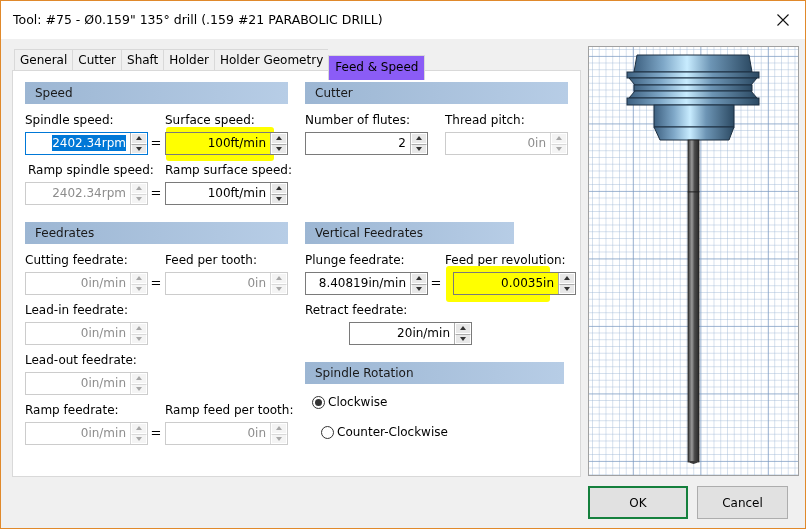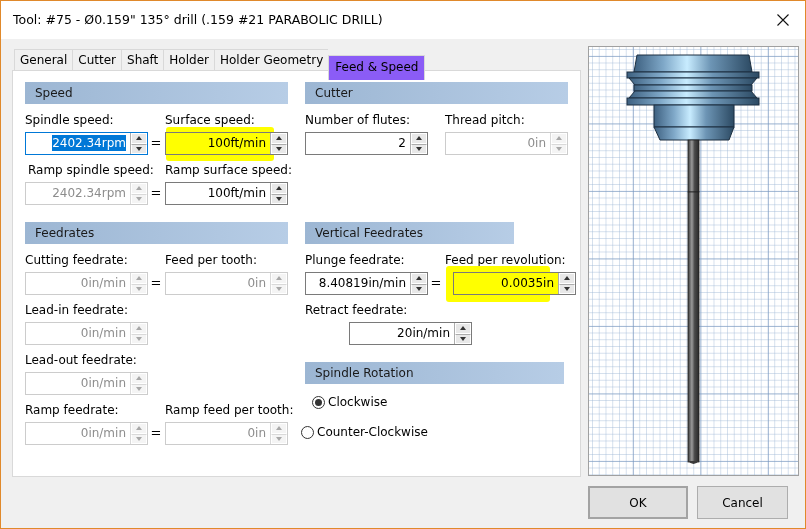--- a/index.html
+++ b/index.html
@@ -79,21 +79,21 @@
     background-size: 67.5px 67.5px, 67.5px 67.5px, 6.75px 6.75px, 6.75px 6.75px;
     background-position: 44px 9px, 44px 9px, 3px 2px, 3px 2px;
     overflow: hidden;
   }
   .preview svg { position: absolute; left: 0; top: 0; }
 
   .btn {
     position: absolute; height: 33px; background: #e1e1e1; border: 1px solid #adadad;
     font-size: 12px; display: flex; align-items: center; justify-content: center; cursor: pointer;
   }
-  .btn.default { border: 2px solid #a3a3a3; }
+  .btn.default { border: 2px solid #15803d; }
 </style>
 </head>
 <body>
 
 <div class="window">
 
   <div class="titlebar">
     <span class="title-text">Tool: #75 - Ø0.159" 135° drill (.159 #21 PARABOLIC DRILL)</span>
     <div class="close-btn">
       <svg viewBox="0 0 12 12">
@@ -324,21 +324,21 @@
     </div>
 
     <div class="section-header" style="left:292px; top:291px; width:259px;">Spindle Rotation</div>
 
     <div class="radio" style="left:299px; top:324px;">
       <span class="circle">
           <span class="dot"></span>
         </span>
       <span class="rlabel">Clockwise</span>
     </div>
-    <div class="radio" style="left:288px; top:354px;">
+    <div class="radio" style="left:308px; top:354px;">
       <span class="circle"></span>
       <span class="rlabel">Counter-Clockwise</span>
     </div>
   </div>
 
   <div class="preview">
     <svg width="211" height="430" viewBox="0 0 211 430">
       <defs>
         <linearGradient id="metal" x1="0" x2="1" y1="0" y2="0">
           <stop offset="0" stop-color="#3d6080"></stop>

